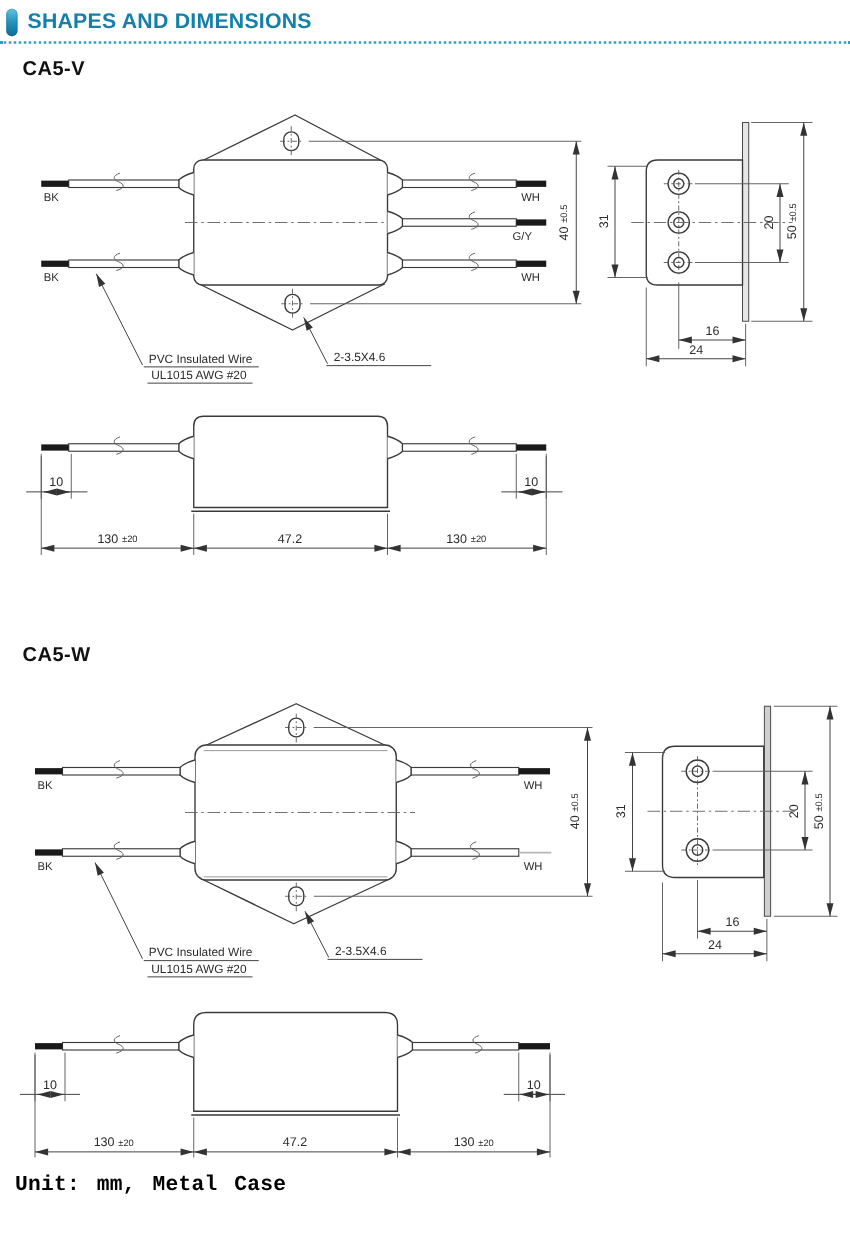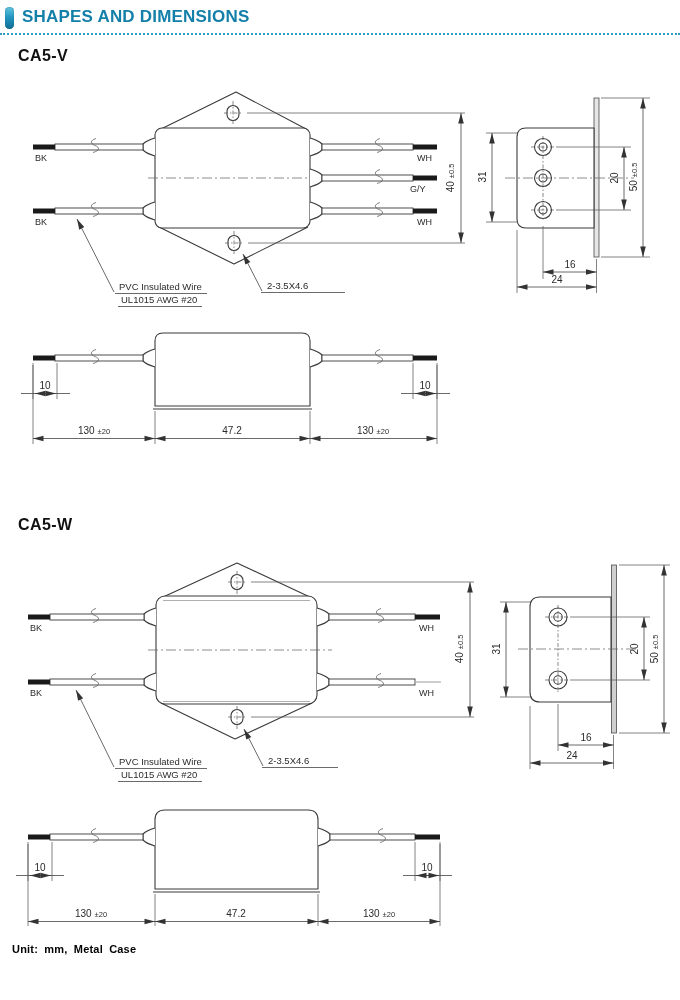--- a/index.html
+++ b/index.html
@@ -10,22 +10,22 @@
   #hdr .pill{position:absolute;left:5px;top:7px;width:9px;height:22px;border-radius:5px;
        background:linear-gradient(180deg,#63c6e2 0%,#2496c0 45%,#0d6d96 100%);
        box-shadow:inset 0 0 1px #07536f;}
   #hdr .ttl{position:absolute;left:22px;top:7px;font-size:17px;font-weight:bold;
        color:#1480aa;letter-spacing:.2px;white-space:nowrap;}
   #hdr .dots{position:absolute;left:0;top:33px;width:680px;height:0;
        border-bottom:2px dotted #2f9ec2;}
   .secttl{position:absolute;left:18px;font-size:16px;font-weight:bold;color:#111;
        letter-spacing:.4px;text-align:center;}
   #t1{top:47px;} #t2{top:516px;}
-  #ftr{position:absolute;left:12px;top:942px;font-size:11px;font-weight:bold;color:#000;
-       line-height:14px;letter-spacing:.2px;word-spacing:3px;white-space:nowrap;}
+  #ftr{position:absolute;left:12px;top:942px;font-size:17px;font-weight:bold;color:#000;
+       line-height:14px;letter-spacing:.2px;word-spacing:3px;white-space:nowrap;font-family:Liberation Mono, monospace;}
   
   svg{position:absolute;left:0;top:0;}
   .ol {stroke:#3a3a3a;stroke-width:1.1;fill:none;stroke-linejoin:round;}
   .olf{stroke:#3a3a3a;stroke-width:1.1;fill:#fff;stroke-linejoin:round;}
   .wire{stroke:#3a3a3a;stroke-width:.9;fill:#fff;}
   .thin{stroke:#5a5a5a;stroke-width:.75;fill:none;}
   .dim{stroke:#444;stroke-width:.8;fill:none;}
   .cl {stroke:#666;stroke-width:.75;fill:none;stroke-dasharray:10 3 2 3;}
   .cl2{stroke:#555;stroke-width:.7;fill:none;stroke-dasharray:4 2 1.5 2;}
   .blk{fill:#1a1a1a;stroke:none;}

